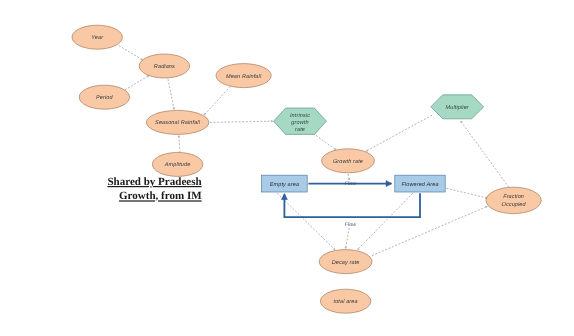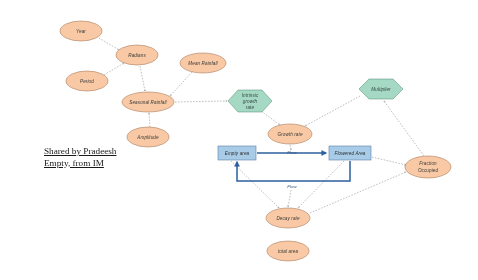--- a/index.html
+++ b/index.html
@@ -74,28 +74,28 @@
   .flow-link {
     fill: none;
     stroke: #2d5f9e;
     stroke-width: 1.5;
   }
   .credit-block {
     position: absolute;
     left: 44px;
     top: 146px;
     width: 124px;
-    text-align: left;
+    text-align: right;
     font-family: "Liberation Serif", serif;
     font-size: 9.2px;
     line-height: 11.5px;
     color: #1a1a1a;
     text-decoration: underline;
     text-underline-offset: 1px;
-    font-weight: 400;
+    font-weight: 700;
   }
   .credit-block span {
     display: block;
   }
 </style>
 </head>
 <body>
 
 <div id="stage">
 
@@ -211,16 +211,16 @@
 
     <g>
       <text class="flow-label" x="292" y="153">Flow</text>
       <text class="flow-label" x="292" y="187">Flow</text>
     </g>
 
   </svg>
 
   <div class="credit-block">
     <span>Shared by Pradeesh</span>
-    <span>Empty, from IM</span>
+    <span>Growth, from IM</span>
   </div>
 
 </div>
 
 </body></html>

